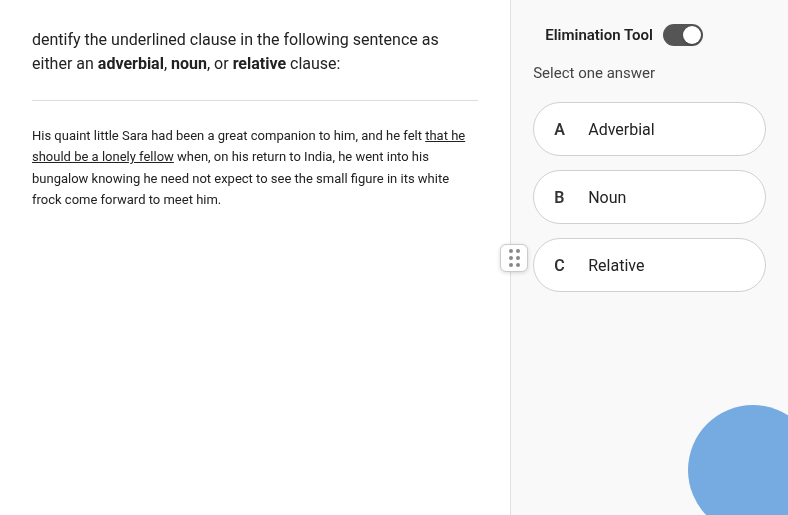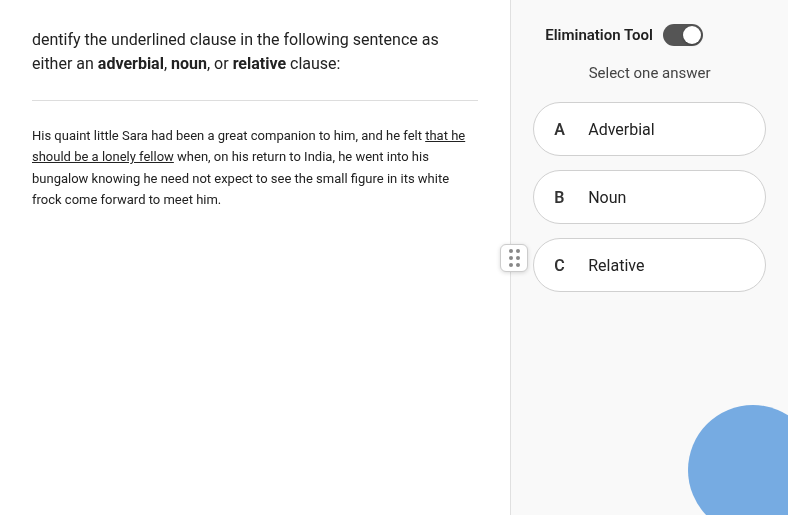--- a/index.html
+++ b/index.html
@@ -122,21 +122,20 @@
       position: absolute;
       top: 2px;
       right: 2px;
       box-shadow: 0 1px 3px rgba(0,0,0,0.3);
     }
 
     .select-label {
       font-size: 15px;
       color: #444;
       margin-bottom: 20px;
-      text-align: center;
     }
 
     .answer-option {
       display: flex;
       align-items: center;
       gap: 14px;
       background: #fff;
       border: 1.5px solid #d0d0d0;
       border-radius: 28px;
       padding: 14px 20px;

